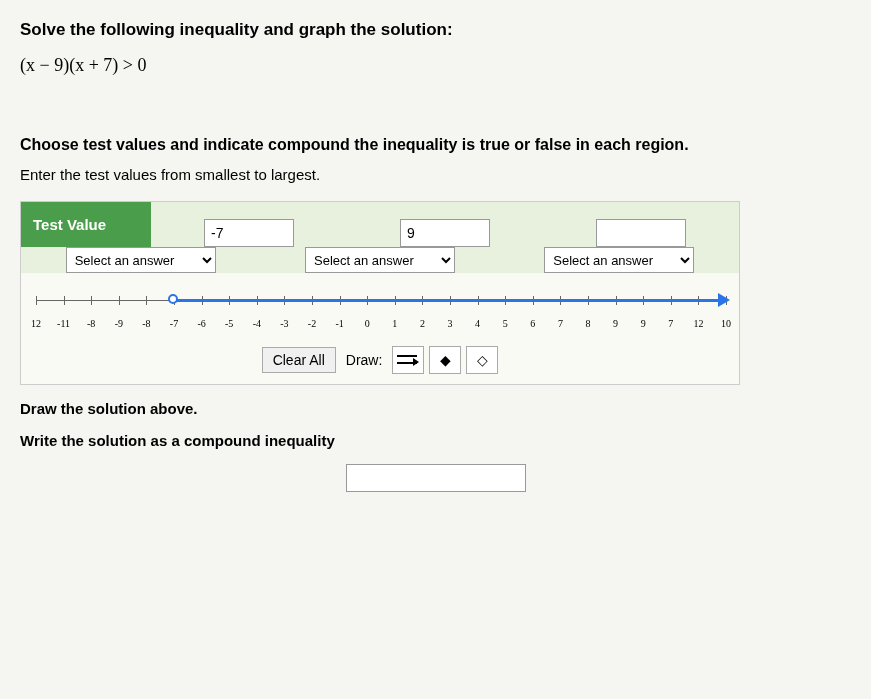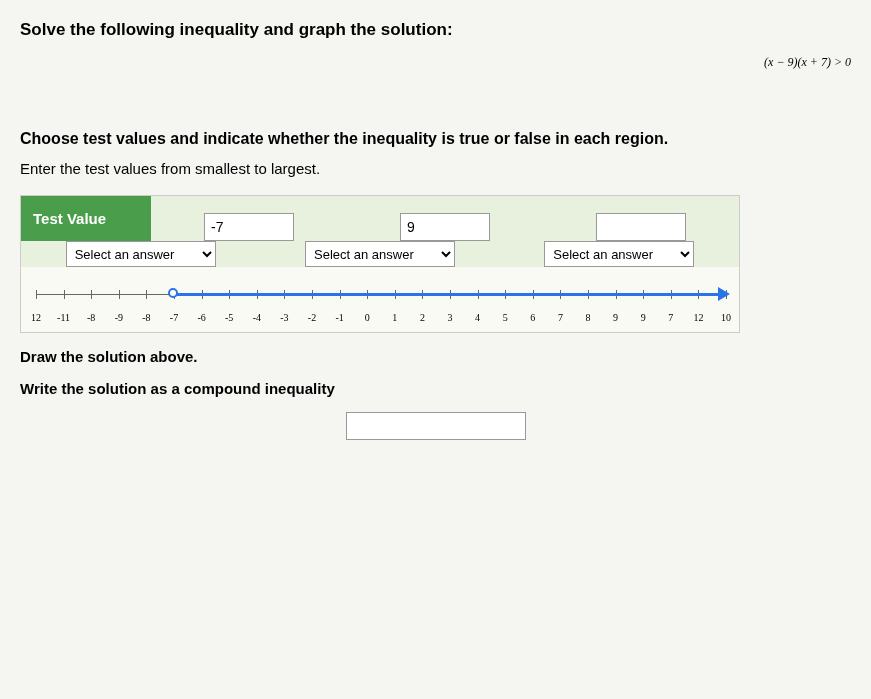--- a/index.html
+++ b/index.html
@@ -9,25 +9,24 @@
       padding: 20px;
       width: 871px;
       color: #000;
     }
     .prompt-text {
       font-size: 17px;
       font-weight: bold;
       margin-bottom: 15px;
     }
     .equation {
-      text-align: right;
-      font-size: 12px;
+      text-align: left;
+      font-size: 18px;
       font-family: 'Times New Roman', serif;
       margin-bottom: 60px;
-      font-style: italic;
     }
     .sub-prompt {
       font-size: 16px;
       font-weight: bold;
       margin-bottom: 12px;
     }
     .sub-prompt2 {
       font-size: 15px;
       margin-bottom: 18px;
     }
@@ -182,21 +181,21 @@
     .ray-icon .rline { position:absolute; top:9px; left:0; right:2px; height:2px; background:#000;}
     .ray-icon .rtop { position:absolute; top:2px; left:0; right:2px; height:2px; background:#000;}
     .ray-icon .rah { position:absolute; right:0; top:5px; width:0;height:0;border-left:6px solid #000;border-top:4px solid transparent;border-bottom:4px solid transparent;}
   </style>
 </head>
 <body>
 
 <div class="prompt-text">Solve the following inequality and graph the solution:</div>
 <div class="equation">(x − 9)(x + 7) &gt; 0</div>
 
-<div class="sub-prompt">Choose test values and indicate whether the inequality is true or false in each region.</div>
+<div class="sub-prompt">Choose test values and indicate compound the inequality is true or false in each region.</div>
 <div class="sub-prompt2">Enter the test values from smallest to largest.</div>
 
 <div class="table-container">
   <div class="table-row" style="padding:0;">
     <div class="header-cell">Test Value</div>
     <div class="value-cell">
         <input class="text-input" value="-7" style="">
       </div>
     <div class="value-cell">
         <input class="text-input" value="9" style="">
@@ -271,20 +270,37 @@
         <div class="tick" style="left: 667.4px;"></div>
         <div class="tick-label" style="left: 667.4px;">12</div>
         <div class="tick" style="left: 695px;"></div>
         <div class="tick-label" style="left: 695px;">10</div>
         <div class="blue-ray" style="left: 143px; width: 544px;"></div>
         <div class="open-circle" style="left: 137px;"></div>
         <div class="arrow-right" style="left: 687px;"></div>
       </div>
   </div>
 
+  <div class="draw-tools-row">
+    <button class="clear-btn">Clear All</button>
+    <span class="draw-label">Draw:</span>
+    <div class="tool-btn">
+      <div class="ray-icon">
+        <div class="rtop"></div>
+          <div class="rline"></div>
+          <div class="rah"></div>
+      </div>
+    </div>
+    <div class="tool-btn">
+      <span>◆</span>
+    </div>
+    <div class="tool-btn">
+      <span>◇</span>
+    </div>
+  </div>
 </div>
 
 <div class="bottom-prompt">Draw the solution above.</div>
 <div class="bottom-prompt" style="font-weight:bold;">Write the solution as a compound inequality</div>
 
 <div class="answer-box-row">
   <input class="answer-box" style="">
 </div>
 
 </body></html>

